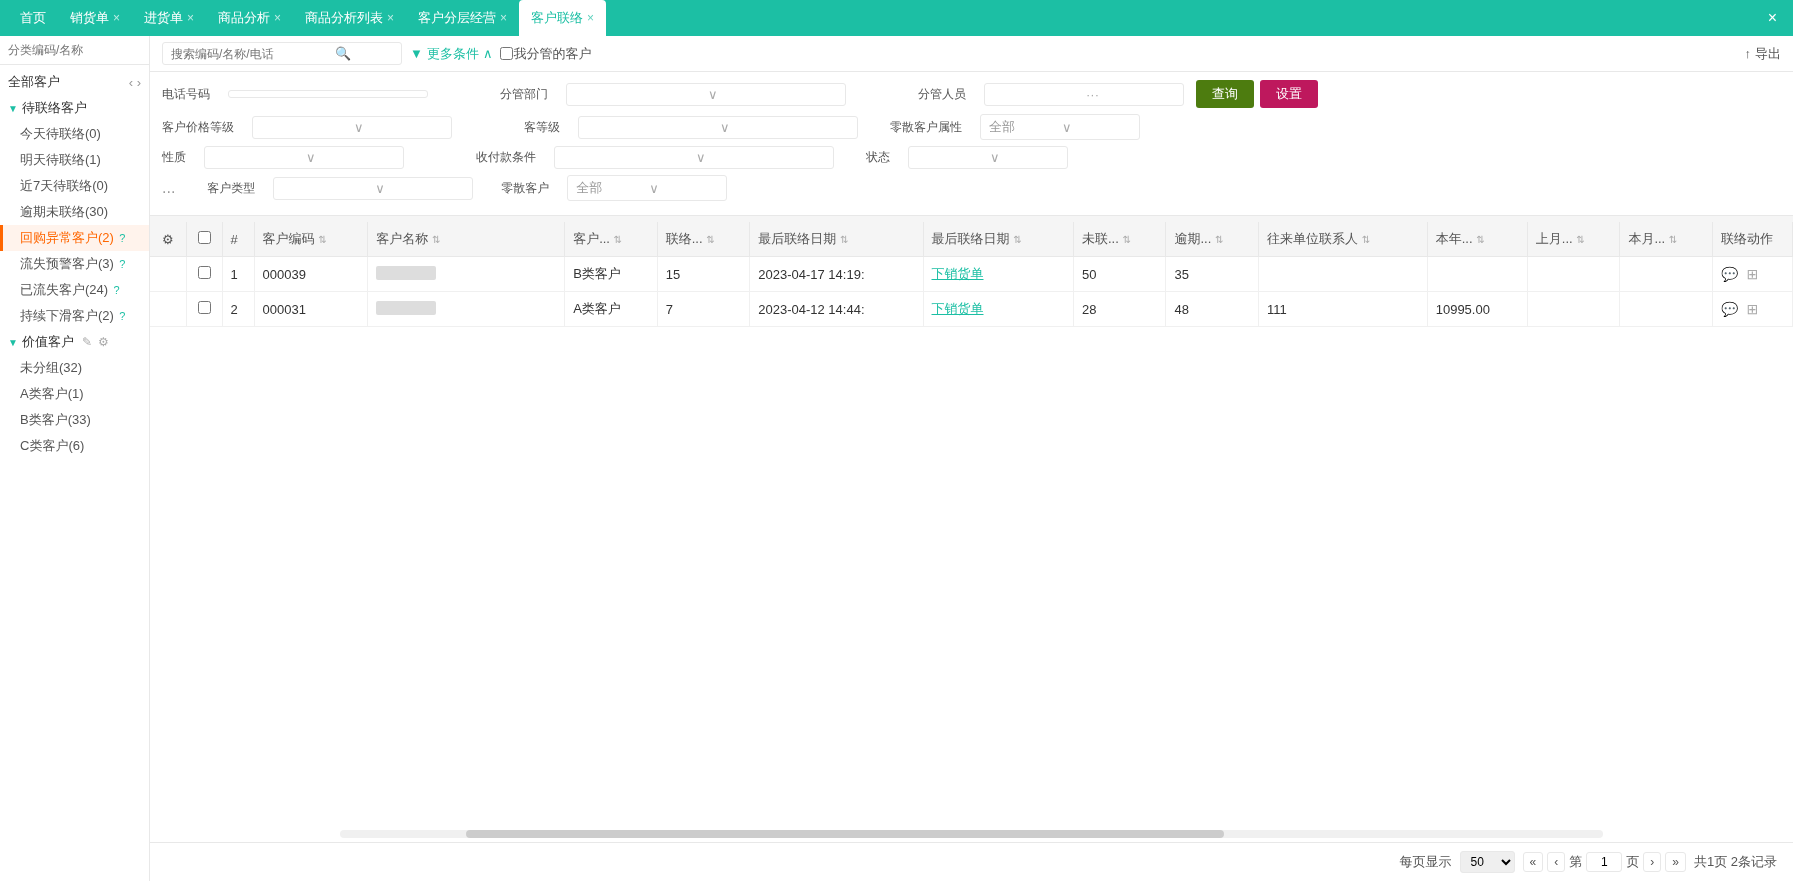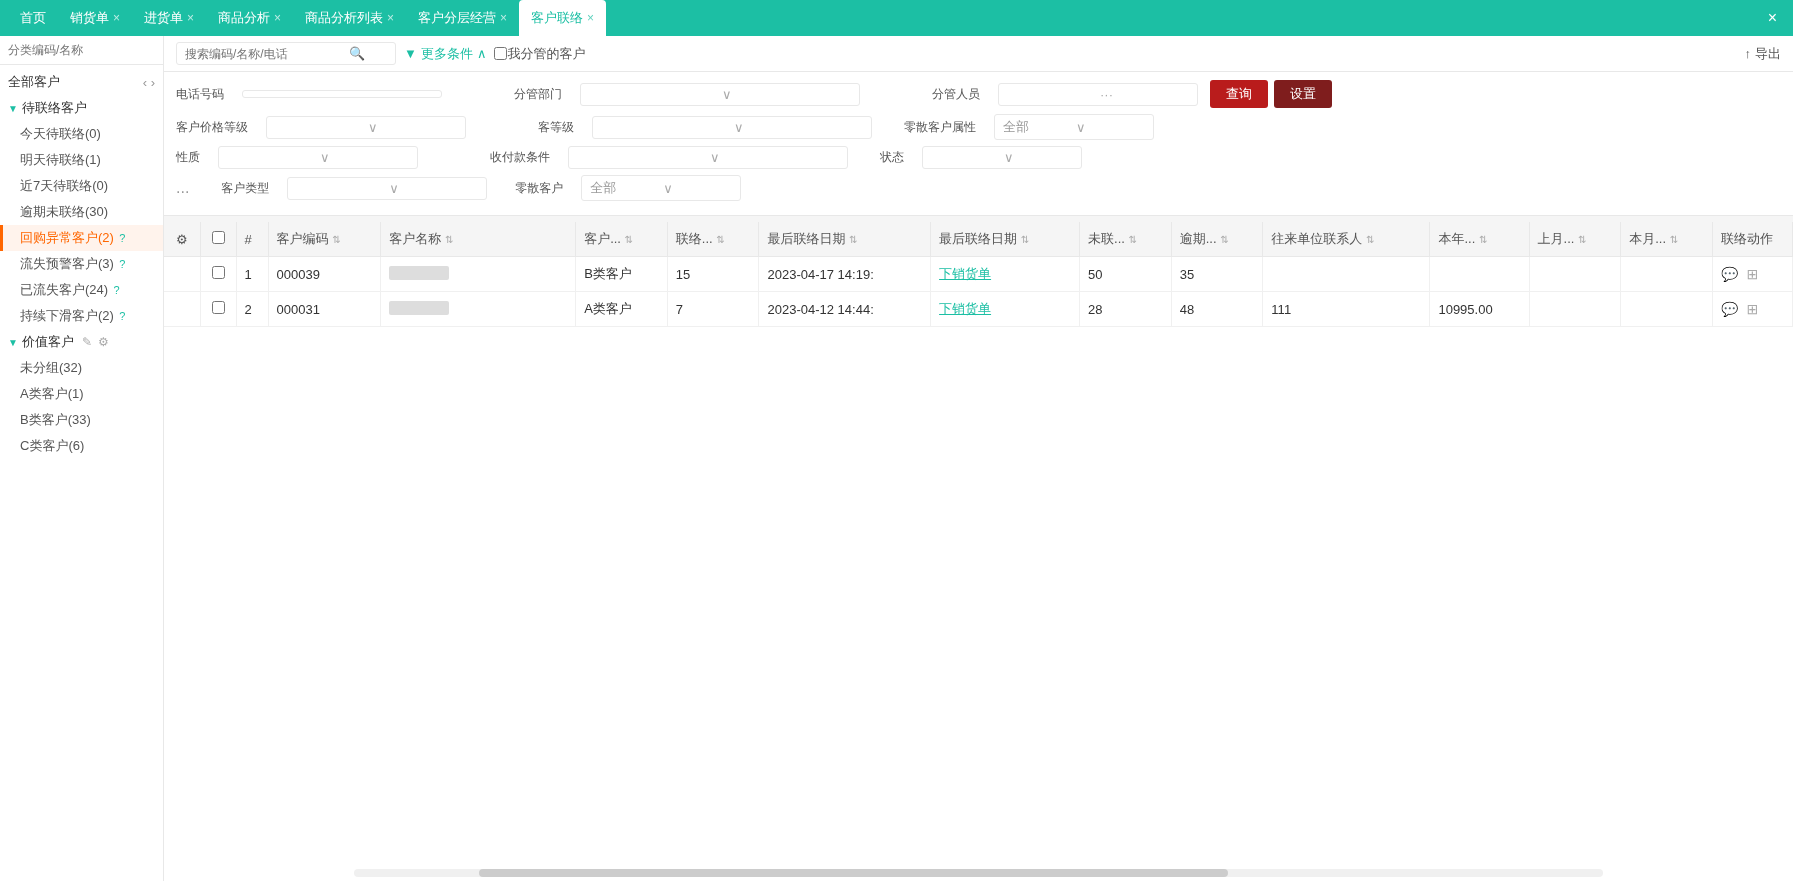--- a/index.html
+++ b/index.html
@@ -32,21 +32,21 @@
     .nav-x { color: #fff; cursor: pointer; font-size: 16px; padding: 0 8px; }
 
     
     .main-layout {
       display: flex;
       height: calc(881px - 36px);
     }
 
     
     .sidebar {
-      width: 164px;
+      width: 150px;
       background: #fff;
       border-right: 1px solid #e8e8e8;
       display: flex;
       flex-direction: column;
       overflow-y: auto;
     }
     .sidebar-search {
       display: flex;
       align-items: center;
       padding: 6px 8px;
@@ -131,21 +131,21 @@
       gap: 8px;
       flex-wrap: wrap;
     }
     .filter-search {
       display: flex;
       align-items: center;
       border: 1px solid #e8e8e8;
       border-radius: 3px;
       padding: 3px 8px;
       gap: 4px;
-      width: 220px;
+      width: 240px;
     }
     .filter-search input {
       border: none;
       outline: none;
       font-size: 12px;
       color: #999;
       width: 160px;
     }
     .filter-more {
       display: flex;
@@ -177,30 +177,30 @@
     .advanced-filters {
       background: #fff;
       border-bottom: 1px solid #e8e8e8;
       padding: 8px 12px;
     }
     .filter-row-actions {
       display: flex;
       gap: 6px;
     }
     .btn-query {
-      background: #b91c1c;
+      background: #4d7c0f;
       color: #fff;
       border: none;
       border-radius: 3px;
       padding: 5px 16px;
       cursor: pointer;
       font-size: 13px;
     }
     .btn-settings {
-      background: #7f1d1d;
+      background: #be185d;
       color: #fff;
       border: none;
       border-radius: 3px;
       padding: 5px 16px;
       cursor: pointer;
       font-size: 13px;
     }
     .dots-btn { color: #999; font-size: 16px; cursor: pointer; }
 
     
@@ -681,15 +681,33 @@
         </tbody>
       </table>
     </div>
 
     <div style="padding: 4px 0; background:#fff;">
       <div class="scroll-track">
         <div class="scroll-thumb"></div>
       </div>
     </div>
 
+    <div class="pagination-bar">
+      <span>每页显示</span>
+      <select>
+        <option>50</option>
+        <option>100</option>
+        <option>200</option>
+      </select>
+      <div class="page-nav">
+        <button class="page-btn">«</button>
+        <button class="page-btn">‹</button>
+        <span>第</span>
+        <input class="page-input" type="text" value="1" style="">
+        <span>页</span>
+        <button class="page-btn">›</button>
+        <button class="page-btn">»</button>
+      </div>
+      <span>共1页 2条记录</span>
+    </div>
 
   </div>
 </div>
 
 </body></html>

